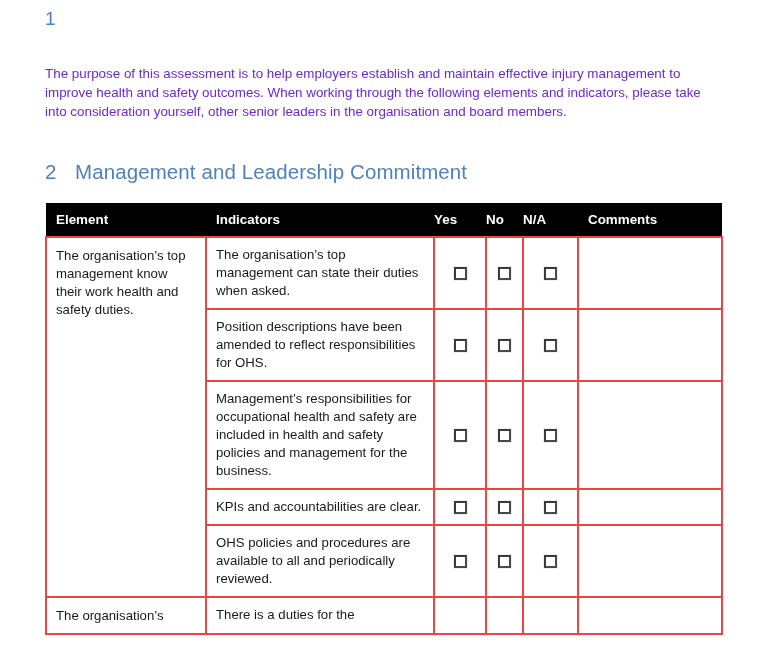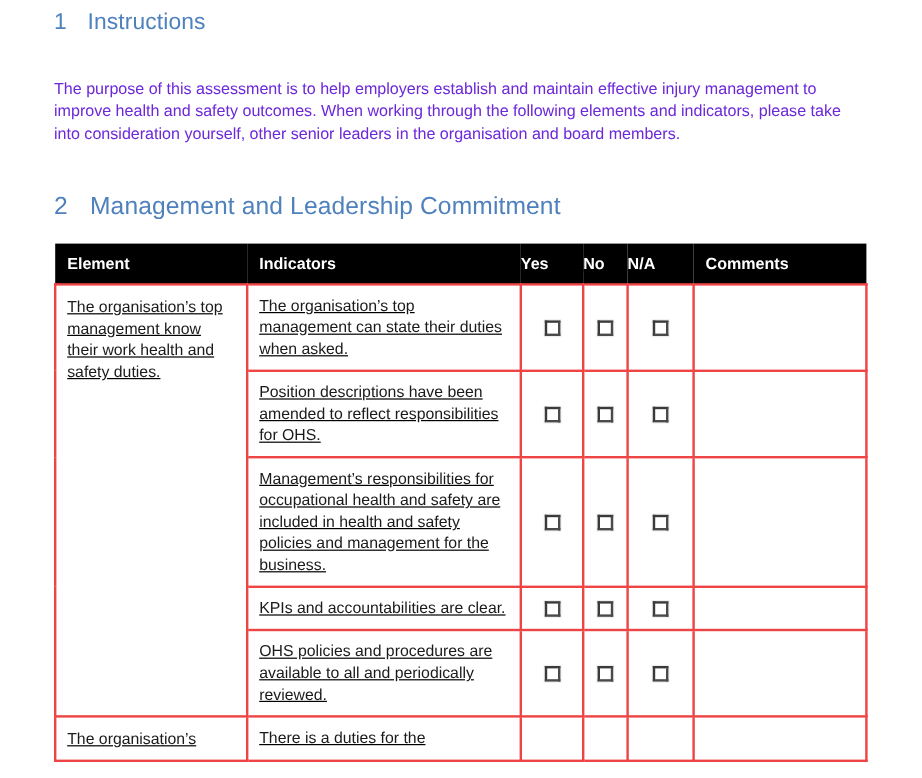--- a/index.html
+++ b/index.html
@@ -72,21 +72,20 @@
 
   
   #assessment-table {
     position: absolute;
     left: 45px;
     top: 203px;
     width: 676px;
     border-collapse: collapse;
     table-layout: fixed;
     font-size: 13px;
-    text-decoration: underline;
   }
 
   #assessment-table col.c-element  { width: 160px; }
   #assessment-table col.c-ind      { width: 228px; }
   #assessment-table col.c-yes      { width: 52px; }
   #assessment-table col.c-no       { width: 37px; }
   #assessment-table col.c-na       { width: 55px; }
   #assessment-table col.c-comments { width: 144px; }
 
   #assessment-table th {
@@ -146,21 +145,20 @@
     vertical-align: middle;
   }
 </style>
 </head>
 <body>
 
 <div class="page">
 
   <h1 class="heading" id="h-instructions">
     <span class="num">1</span>
-    <span class="txt">Instructions</span>
   </h1>
 
   <p id="intro-paragraph">The purpose of this assessment is to help employers establish and maintain effective injury management to improve health and safety outcomes. When working through the following elements and indicators, please take into consideration yourself, other senior leaders in the organisation and board members.</p>
 
   <h1 class="heading" id="h-management">
     <span class="num">2</span>
     <span class="txt">Management and Leadership Commitment</span>
   </h1>
 
   <table id="assessment-table">

